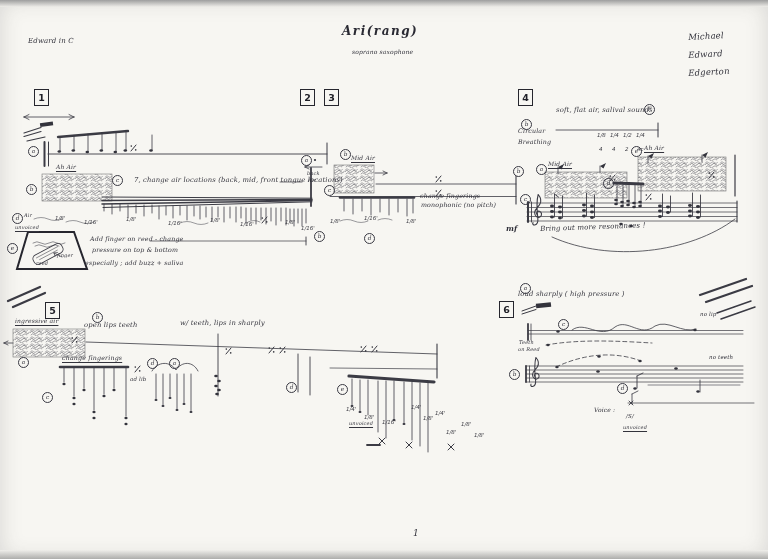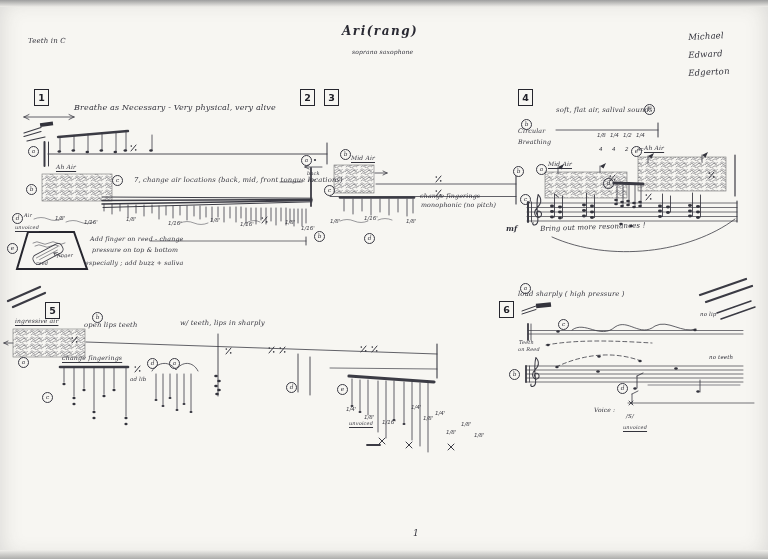--- a/index.html
+++ b/index.html
@@ -243,36 +243,35 @@
       <use href="#sim" transform="translate(72,337)"></use>
       <use href="#sim" transform="translate(135,366)"></use>
       <use href="#sim" transform="translate(226,348)"></use>
       <use href="#sim" transform="translate(269,347)"></use>
       <use href="#sim" transform="translate(280,347)"></use>
       <use href="#sim" transform="translate(361,346)"></use>
       <use href="#sim" transform="translate(372,346)"></use>
     </g>
   </svg>
 
-  <div class="t hw" style="left:28px;top:37px;">Teeth in C</div>
+  <div class="t hw" style="left:28px;top:37px;">Edward in C</div>
   <div class="t title" style="left:342px;top:24px;">Ari(rang)</div>
   <div class="t hw s6" style="left:352px;top:48px;">soprano saxophone</div>
   <div class="t hw" style="left:688px;top:32px;font-size:8.5px;transform:rotate(-3deg);">Michael</div>
   <div class="t hw" style="left:688px;top:50px;font-size:8.5px;transform:rotate(-3deg);">Edward</div>
   <div class="t hw" style="left:688px;top:68px;font-size:8.5px;transform:rotate(-3deg);">Edgerton</div>
   <div class="t hw" style="left:413px;top:528px;font-size:9px;">1</div>
 
   <div class="t nbox" style="left:34px;top:89px;">1</div>
   <div class="t nbox" style="left:300px;top:89px;">2</div>
   <div class="t nbox" style="left:324px;top:89px;">3</div>
   <div class="t nbox" style="left:518px;top:89px;">4</div>
   <div class="t nbox" style="left:45px;top:302px;">5</div>
   <div class="t nbox" style="left:499px;top:301px;">6</div>
 
-  <div class="t hw s8" style="left:74px;top:103px;">Breathe as Necessary -  Very  physical, very alive</div>
 
   <div class="t circ" style="left:28px;top:146px;">a</div>
   <div class="t hw s6 u" style="left:56px;top:163px;">Ah  Air</div>
   <div class="t circ" style="left:26px;top:184px;">b</div>
   <div class="t circ" style="left:112px;top:175px;">c</div>
   <div class="t hw s68" style="left:126px;top:176px;margin-left:8px;">7, change air locations     (back, mid, front tongue locations)</div>
   <div class="t circ" style="left:12px;top:213px;">d</div>
   <div class="t hw s5" style="left:24px;top:212px;">Air</div>
   <div class="t hw s5 u" style="left:15px;top:224px;">unvoiced</div>
   <div class="t frac" style="left:55px;top:215px;">1/8'</div>

